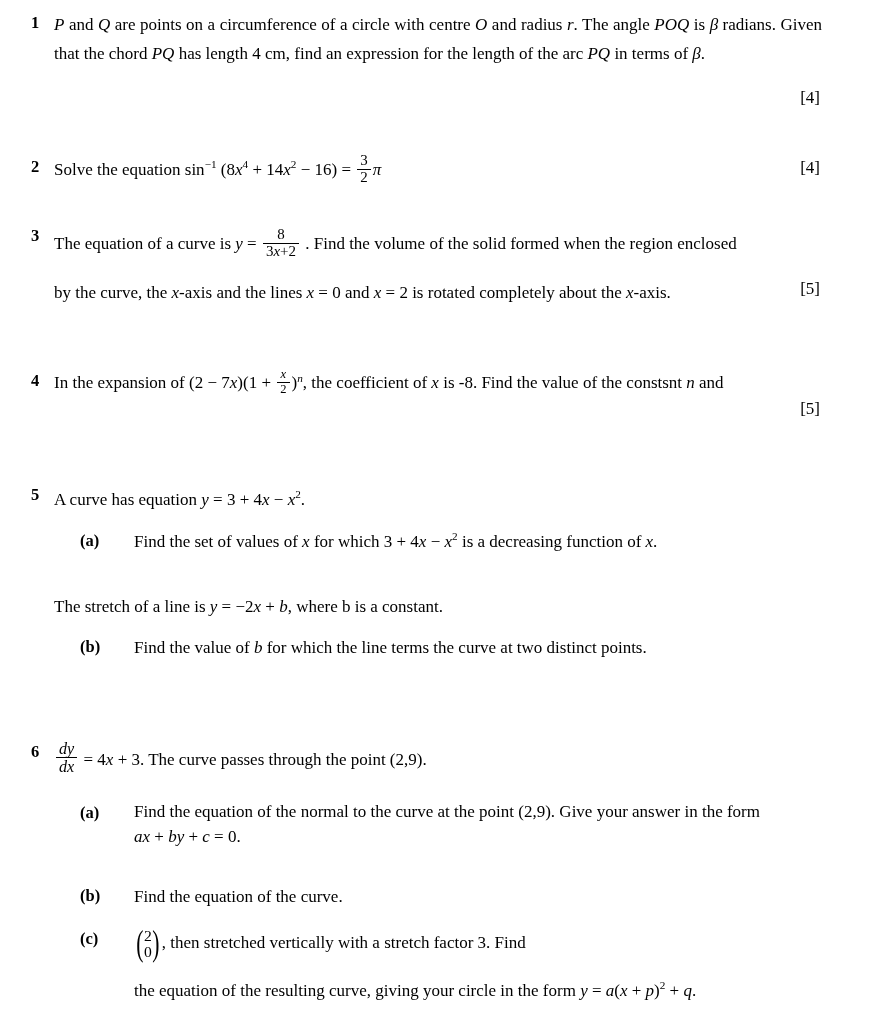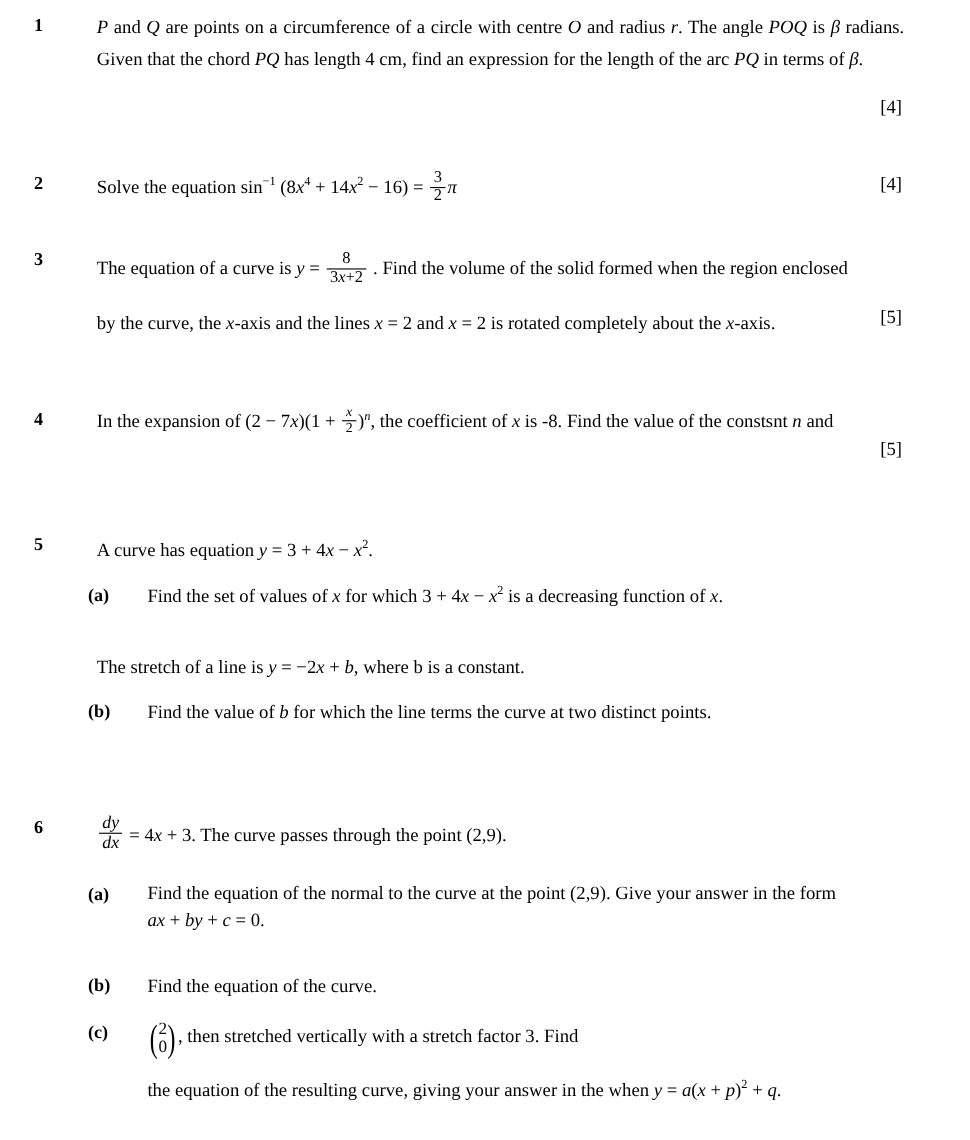--- a/index.html
+++ b/index.html
@@ -32,21 +32,21 @@
   .qnum {
     position: absolute;
     left: 31px;
     width: 24px;
     text-align: left;
     font-weight: bold;
     font-size: 16.5px;
     line-height: 1;
   }
   .qbody {
-    margin-left: 88px;
+    margin-left: 54px;
     margin-right: 60px;
     font-size: 17px;
     line-height: 1.72;
     text-align: justify;
     text-justify: inter-word;
   }
   .qbody.nojust { text-align: left; }
 
   
   .part {
@@ -165,21 +165,21 @@
     </div>
     <div class="marks" style="top:3px; right:62px;">[4]</div>
   </div>
 
   <div class="q" style="position:absolute; left:0; top:228px; width:882px;">
     <div class="qnum" style="top:0px;">3</div>
     <div class="qbody nojust" style="line-height:1.9;">
       <span>The equation of a curve is  </span><span class="mi">y</span><span> = </span><span class="frac"><span class="num">8</span><span class="den"><span>3</span><span class="mi">x</span><span>+2</span></span></span><span> . Find the volume of the solid formed when the region enclosed</span>
     </div>
     <div class="qbody nojust" style="margin-top:16px;">
-      <span>by the curve, the </span><span class="mi">x</span><span>-axis and the lines </span><span class="mi">x</span><span> = 2 and </span><span class="mi">x</span><span> = 2 is rotated completely about the </span><span class="mi">x</span><span>-axis.</span>
+      <span>by the curve, the </span><span class="mi">x</span><span>-axis and the lines </span><span class="mi">x</span><span> = 0 and </span><span class="mi">x</span><span> = 2 is rotated completely about the </span><span class="mi">x</span><span>-axis.</span>
     </div>
     <div class="marks" style="top:51px; right:62px;">[5]</div>
   </div>
 
   <div class="q" style="position:absolute; left:0; top:370px; width:882px;">
     <div class="qnum" style="top:3px;">4</div>
     <div class="qbody nojust" style="line-height:1.5;">
       <span>In the expansion of (2 − 7</span><span class="mi">x</span><span>)(1 + </span><span class="frac small"><span class="num mi">x</span><span class="den">2</span></span><span>)</span><sup class="e">n</sup><span>, the coefficient of </span><span class="mi">x</span><span> is -8. Find the value of the constsnt </span><span class="mi">n</span><span> and</span>
     </div>
     <div class="marks" style="top:29px; right:62px;">[5]</div>
@@ -237,18 +237,18 @@
     </div>
 
   </div>
 
   <div class="part" style="position:absolute; left:0; top:928px; width:822px; margin-left:80px;">
     <div class="plabel" style="top:-2px;">(c)</div>
     <div class="ptext nojust" style="line-height:1.7;">
       <span class="vec"><span class="par l">(</span><span class="vrow">2</span><span class="vrow">0</span><span class="par r">)</span></span><span>, then stretched vertically with a stretch factor 3. Find</span>
     </div>
     <div class="ptext nojust" style="margin-top:18px;">
-      <span>the equation of the resulting curve, giving your answer in the when </span><span class="mi">y</span><span> = </span><span class="mi">a</span><span>(</span><span class="mi">x</span><span> + </span><span class="mi">p</span><span>)</span><sup class="en">2</sup><span> + </span><span class="mi">q</span><span>.</span>
+      <span>the equation of the resulting curve, giving your circle in the form </span><span class="mi">y</span><span> = </span><span class="mi">a</span><span>(</span><span class="mi">x</span><span> + </span><span class="mi">p</span><span>)</span><sup class="en">2</sup><span> + </span><span class="mi">q</span><span>.</span>
     </div>
 
   </div>
 
 </div>
 
 </body></html>

